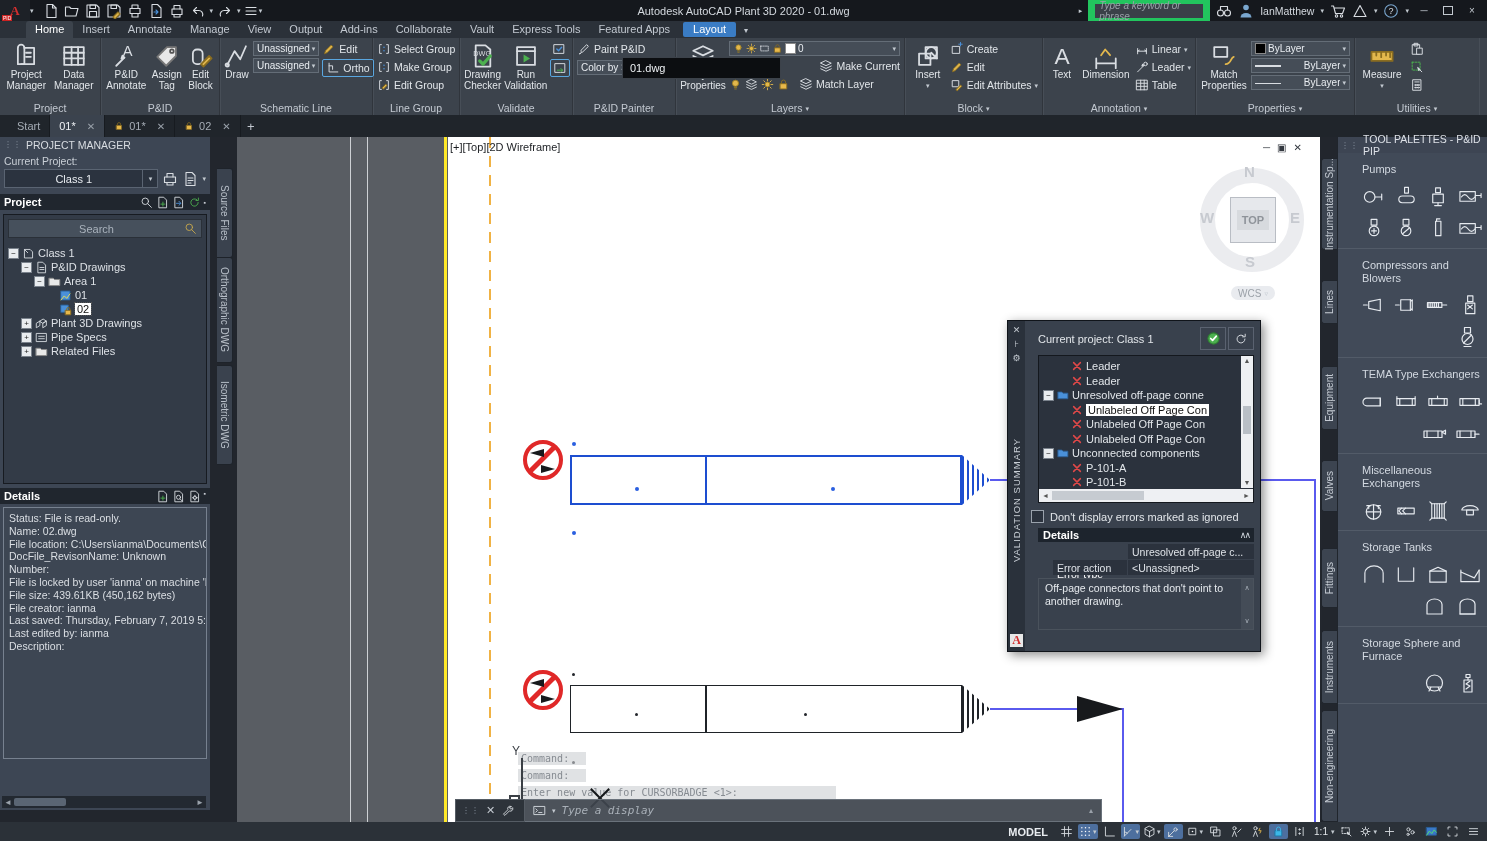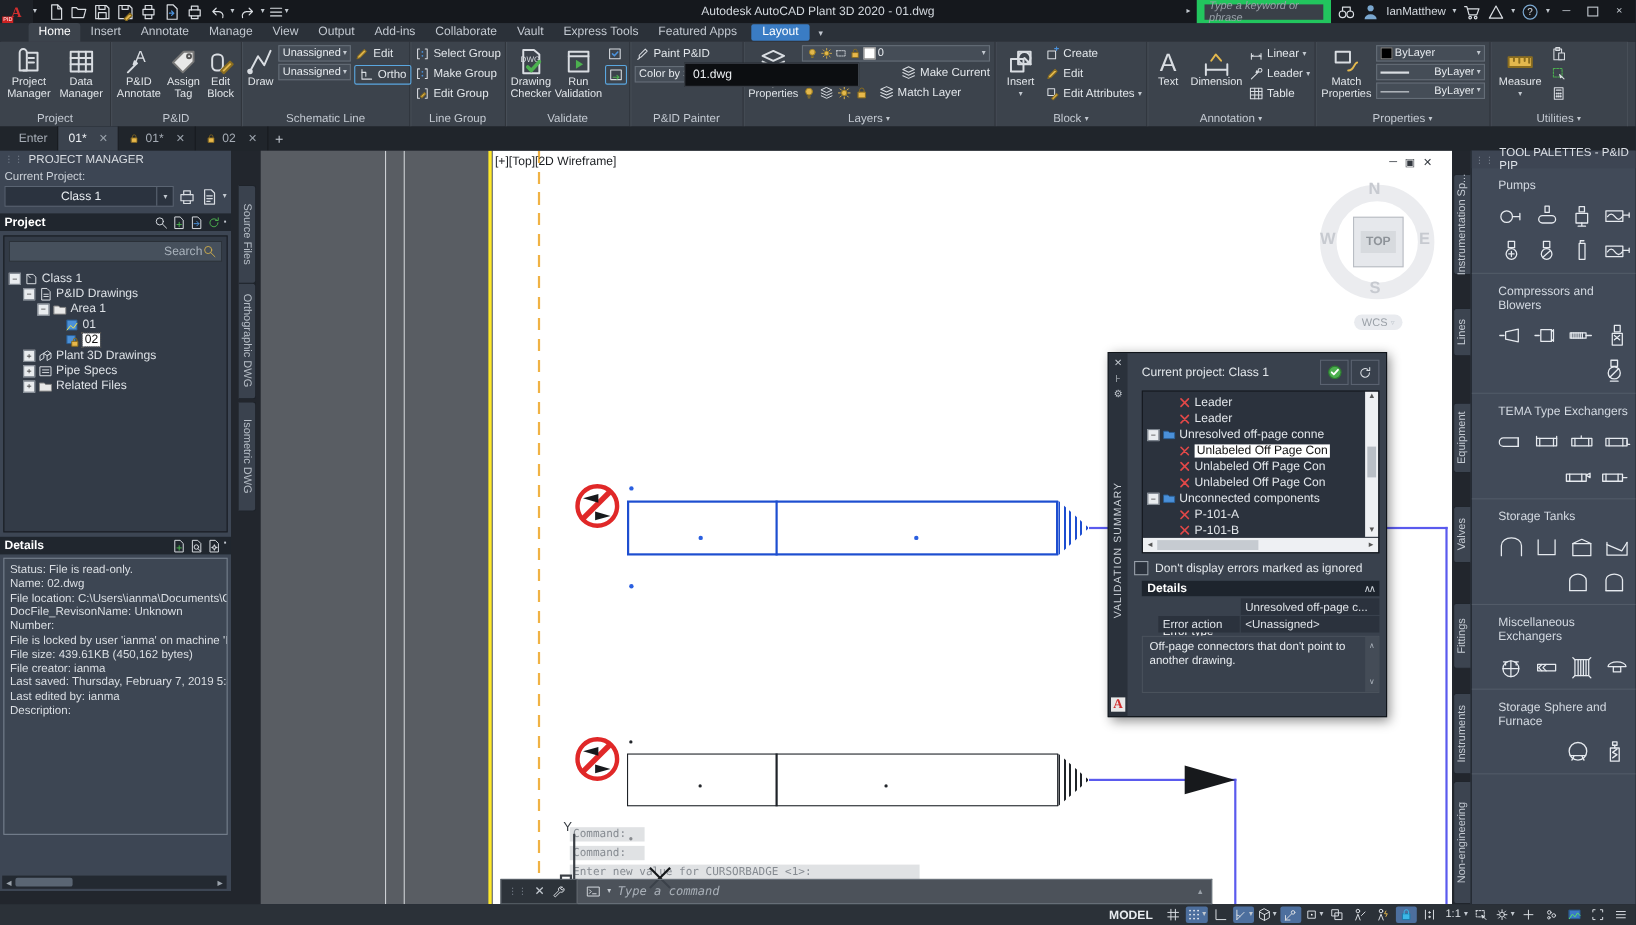--- a/index.html
+++ b/index.html
@@ -75,21 +75,21 @@
   #pm-projrow{display:flex;align-items:center;gap:4px;padding:0 4px;}
   #pm-select{flex:1;height:17px;background:#2b333f;border:1px solid #5a6472;display:flex;align-items:center;font-size:11px;color:#e9edf1;}
   #pm-select .cv{flex:1;text-align:center;}
   #pm-select .cbtn{width:14px;height:100%;border-left:1px solid #5a6472;display:flex;align-items:center;justify-content:center;font-size:7px;color:#c3c9d0;}
   #pm-bar{margin-top:6px;height:16px;background:#20262e;display:flex;align-items:center;padding:0 4px;}
   #pm-bar b{font-size:11px;color:#fff;}
   #pm-bar .icons{margin-left:auto;display:flex;gap:3px;align-items:center;}
   #pm-bar .ic{width:13px;height:13px;}
   #pm-treebox{margin:4px 3px 0;height:268px;background:#333b47;border:1px solid #171b21;overflow:hidden;}
   #pm-search{margin:4px 4px 2px;height:17px;background:#46505c;display:flex;align-items:center;border:1px solid #2a3038;}
-  #pm-search .ph{flex:1;text-align:right;color:#a9b2bc;font-size:11px;}
+  #pm-search .ph{flex:1;text-align:center;color:#a9b2bc;font-size:11px;}
   #pm-search .ic{width:13px;height:13px;margin-right:4px;}
   .trow{display:flex;align-items:center;height:14px;font-size:11px;color:#dde1e6;white-space:nowrap;}
   .trow .exp{width:9px;height:9px;background:#e9ecef;border:1px solid #7a828c;color:#222;font-size:8px;line-height:7px;
       display:inline-flex;align-items:center;justify-content:center;margin-right:3px;flex:0 0 auto;}
   .trow .ic{width:13px;height:13px;margin-right:3px;}
   .trow .lbl.sel{background:#fff;color:#111;padding:0 2px;outline:1px dotted #555;}
   #pm-dethdr{margin-top:4px;height:16px;background:#20262e;display:flex;align-items:center;padding:0 4px;}
   #pm-dethdr b{font-size:11px;color:#fff;}
   #pm-dethdr .icons{margin-left:auto;display:flex;gap:3px;}
   #pm-dethdr .ic{width:13px;height:13px;}
@@ -864,21 +864,21 @@
           <span>Utilities</span>
           <span class="caret">▾</span>
         </div>
     </div>
   </div>
 
   <div id="ribbon-tooltip" class="abs">01.dwg</div>
 
   <div id="doctabs" class="abs">
       <div class="dtab">
-        <span>Enter</span>
+        <span>Start</span>
       </div>
       <div class="dtab active">
         <span>01*</span>
         <span class="x">✕</span>
       </div>
       <div class="dtab">
         <span class="ic" style="width: 10px; height: 10px;">
           <svg viewBox="0 0 16 16">
             <rect x="4" y="7" width="8" height="6.5" style="fill:#e8b84a;stroke:#8a6d20"></rect>
             <path d="M5.5 7V5a2.5 2.5 0 0 1 5 0v2" style="stroke:#8a6d20"></path>
@@ -1186,21 +1186,21 @@
         </span>
     </div>
     <div id="cmd-input">
       <span class="ic" style="width:13px;height:13px">
           <svg viewBox="0 0 16 16">
             <rect x="1.5" y="3" width="13" height="10"></rect>
             <path d="M3.5 6l2 2-2 2M7 10.5h4"></path>
           </svg>
         </span>
       <span class="caret">▾</span>
-      <span class="ph">Type a command</span>
+      <span class="ph">Type a display</span>
       <span class="up">▴</span>
     </div>
   </div>
 
   <div id="valpanel" class="abs">
     <div id="val-strip">
       <span class="sbtn">✕</span>
       <span class="sbtn">⊦</span>
       <span class="sbtn">⚙</span>
       <div id="val-vtitle">
@@ -1529,60 +1529,20 @@
             </span>
             <span class="pic">
               <svg viewBox="0 0 26 22">
                 <rect x="2" y="9" width="18" height="6.5"></rect>
                 <path d="M5 9v6.5M16 9v6.5M20 12.2h4"></path>
               </svg>
             </span>
           </div>
         </div>
         <div class="pal-section">
-          <div class="pal-name">Storage Tanks</div>
-          <div class="pal-row">
-            <span class="pic">
-              <svg viewBox="0 0 26 22">
-                <path d="M3 19.5V10a9 7 0 0 1 19 0v9.5"></path>
-              </svg>
-            </span>
-            <span class="pic">
-              <svg viewBox="0 0 26 22">
-                <path d="M4.5 4.5v14h16v-14"></path>
-              </svg>
-            </span>
-            <span class="pic">
-              <svg viewBox="0 0 26 22">
-                <path d="M4 19.5V8l8.5-4 8.5 4v11.5z"></path>
-                <path d="M4 8h17"></path>
-              </svg>
-            </span>
-            <span class="pic">
-              <svg viewBox="0 0 26 22">
-                <path d="M3 7v12h19V7"></path>
-                <path d="M3 9l14 6 5-8"></path>
-              </svg>
-            </span>
-          </div>
-          <div class="pal-row right">
-            <span class="pic">
-              <svg viewBox="0 0 26 22">
-                <path d="M5 19V9.5a7.5 5.5 0 0 1 15 0V19z"></path>
-              </svg>
-            </span>
-            <span class="pic">
-              <svg viewBox="0 0 26 22">
-                <path d="M5 19V9a7.5 5 0 0 1 15 0v10z"></path>
-                <path d="M5 19h15"></path>
-              </svg>
-            </span>
-          </div>
-        </div>
-        <div class="pal-section">
           <div class="pal-name">Miscellaneous Exchangers</div>
           <div class="pal-row">
             <span class="pic">
               <svg viewBox="0 0 26 22">
                 <circle cx="12" cy="13" r="7.5"></circle>
                 <path d="M12 5.5v15M4.5 13h15"></path>
                 <path d="M5 6.5h4M7 6.5v3M15 6.5h4M17 6.5v3"></path>
               </svg>
             </span>
             <span class="pic">
@@ -1595,20 +1555,60 @@
               <svg viewBox="0 0 26 22">
                 <rect x="6" y="4.5" width="13" height="15"></rect>
                 <path d="M9 4.5v15M11.5 4.5v15M14 4.5v15M16.5 4.5v15"></path>
                 <path d="M6 4.5L4 2.5M19 4.5l2-2M6 19.5l-2 2M19 19.5l2 2"></path>
               </svg>
             </span>
             <span class="pic">
               <svg viewBox="0 0 26 22">
                 <path d="M4 11a8.5 4.5 0 0 1 17 0z"></path>
                 <rect x="9" y="11" width="7" height="5"></rect>
+              </svg>
+            </span>
+          </div>
+        </div>
+        <div class="pal-section">
+          <div class="pal-name">Storage Tanks</div>
+          <div class="pal-row">
+            <span class="pic">
+              <svg viewBox="0 0 26 22">
+                <path d="M3 19.5V10a9 7 0 0 1 19 0v9.5"></path>
+              </svg>
+            </span>
+            <span class="pic">
+              <svg viewBox="0 0 26 22">
+                <path d="M4.5 4.5v14h16v-14"></path>
+              </svg>
+            </span>
+            <span class="pic">
+              <svg viewBox="0 0 26 22">
+                <path d="M4 19.5V8l8.5-4 8.5 4v11.5z"></path>
+                <path d="M4 8h17"></path>
+              </svg>
+            </span>
+            <span class="pic">
+              <svg viewBox="0 0 26 22">
+                <path d="M3 7v12h19V7"></path>
+                <path d="M3 9l14 6 5-8"></path>
+              </svg>
+            </span>
+          </div>
+          <div class="pal-row right">
+            <span class="pic">
+              <svg viewBox="0 0 26 22">
+                <path d="M5 19V9.5a7.5 5.5 0 0 1 15 0V19z"></path>
+              </svg>
+            </span>
+            <span class="pic">
+              <svg viewBox="0 0 26 22">
+                <path d="M5 19V9a7.5 5 0 0 1 15 0v10z"></path>
+                <path d="M5 19h15"></path>
               </svg>
             </span>
           </div>
         </div>
         <div class="pal-section">
           <div class="pal-name">Storage Sphere and Furnace</div>
           <div class="pal-row right">
             <span class="pic">
               <svg viewBox="0 0 26 22">
                 <circle cx="12.5" cy="11" r="8"></circle>

